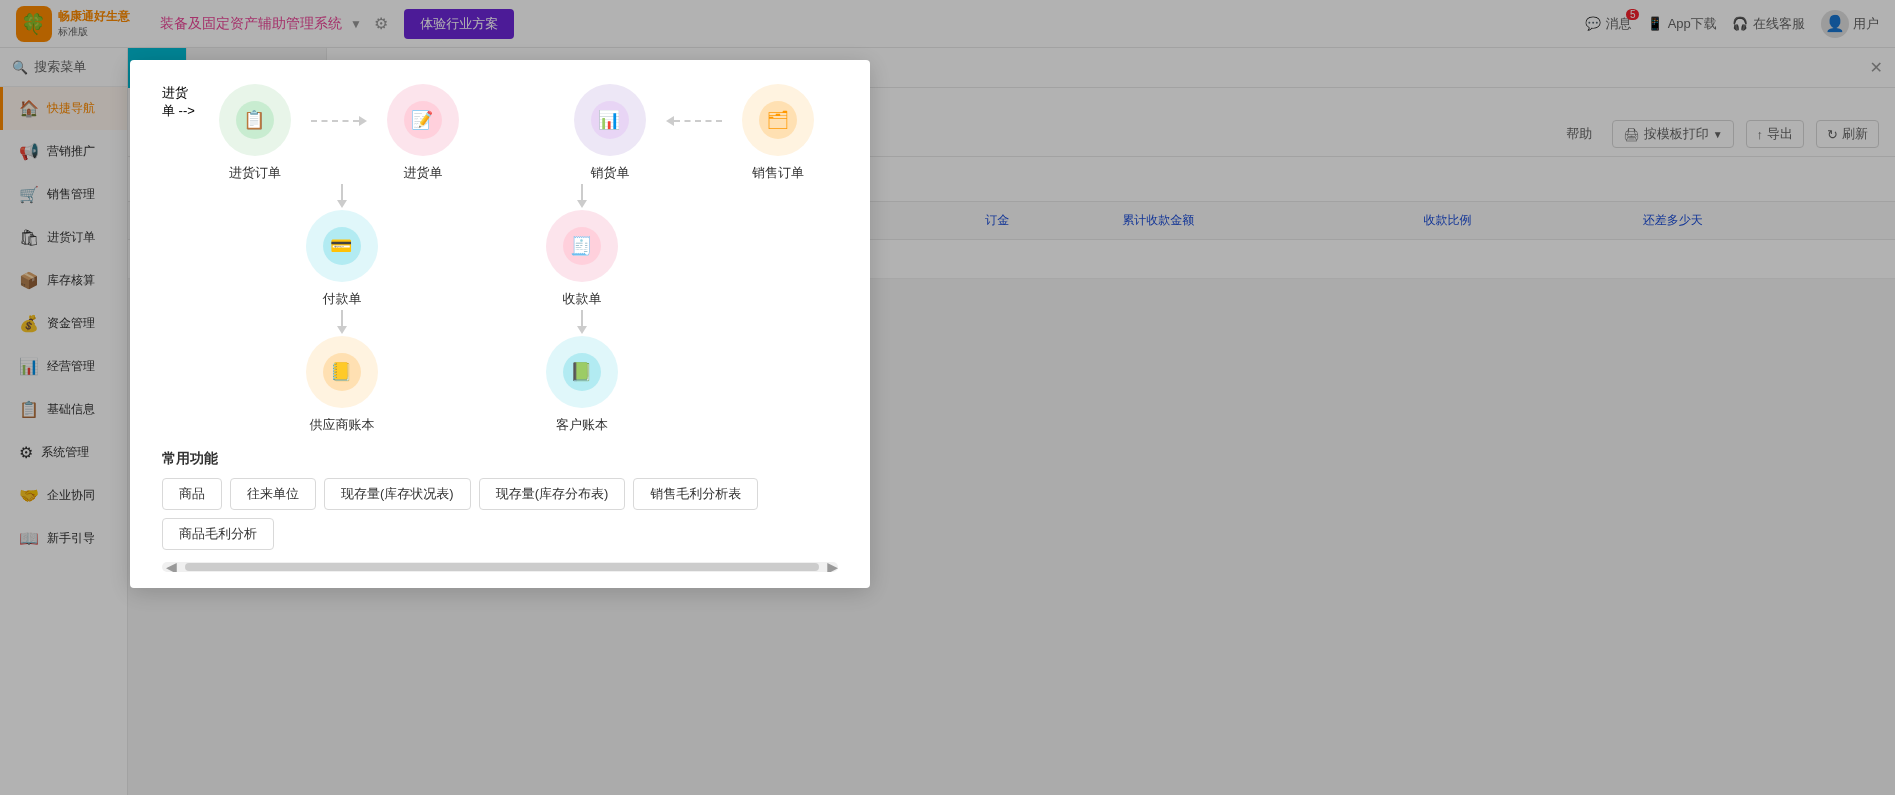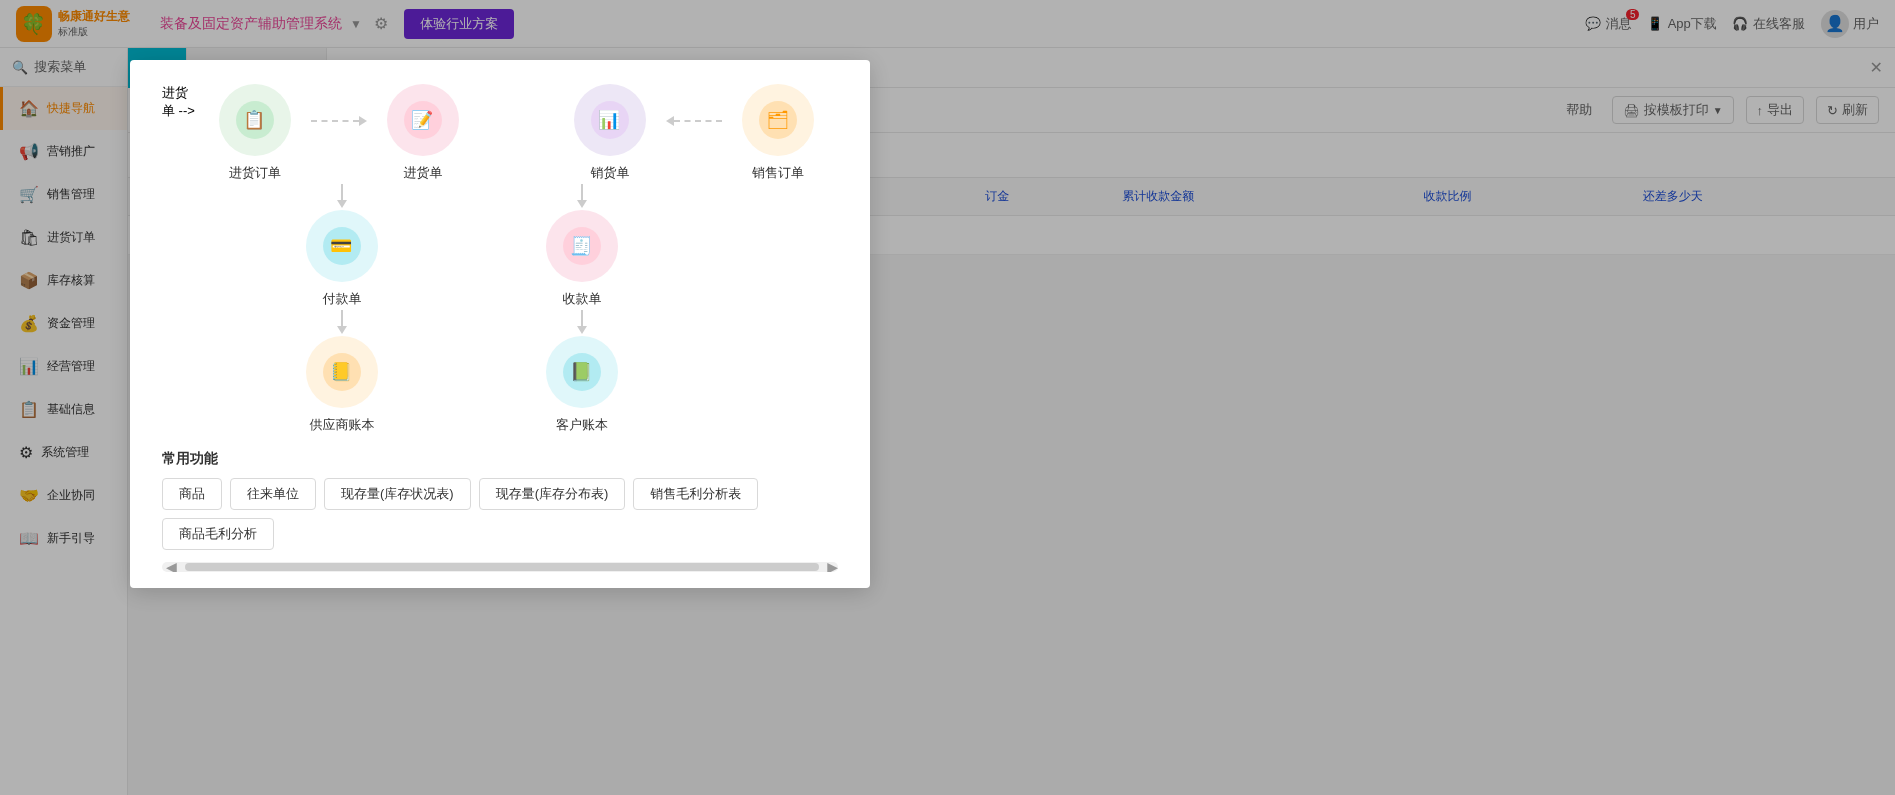--- a/index.html
+++ b/index.html
@@ -37,21 +37,21 @@
     .tab-item { display: flex; align-items: center; padding: 0 16px; height: 40px; cursor: pointer; font-size: 13px; color: #666; border-right: 1px solid #e8e8e8; gap: 6px; white-space: nowrap; }
     .tab-item.home { background: #00bcd4; color: white; }
     .tab-item.active { background: #f5f5f5; color: #333; }
     .tab-item .close-tab { color: #999; font-size: 12px; cursor: pointer; }
     .tab-close-all { margin-left: auto; padding: 0 12px; color: #999; cursor: pointer; font-size: 16px; }
 
     
     .page-header { display: flex; align-items: center; justify-content: space-between; padding: 8px 16px; background: #fff; border-bottom: 1px solid #e8e8e8; }
     .page-header-left { display: flex; align-items: center; gap: 12px; }
     .page-header-right { display: flex; align-items: center; gap: 12px; }
-    .header-btn { display: flex; align-items: center; gap: 4px; color: #666; font-size: 13px; cursor: pointer; padding: 4px 8px; }
+    .header-btn { display: flex; align-items: center; gap: 4px; color: #666; font-size: 13px; cursor: pointer; padding: 4px 8px; margin-top: 24px; }
     .header-btn.secondary { border: 1px solid #d9d9d9; border-radius: 4px; padding: 4px 10px; background: #fff; }
 
     
     .filter-row { display: flex; align-items: center; padding: 8px 16px; background: #fff; border-bottom: 1px solid #e8e8e8; gap: 8px; }
     .filter-date { border: 1px solid #d9d9d9; border-radius: 4px; padding: 4px 8px; font-size: 12px; color: #999; width: 120px; }
     .filter-select { border: 1px solid #d9d9d9; border-radius: 4px; padding: 4px 8px; font-size: 12px; color: #999; width: 200px; }
     .filter-search-btn { background: #ff8c00; color: white; border: none; border-radius: 4px; padding: 5px 16px; cursor: pointer; font-size: 13px; }
     .filter-setting-btn { color: #666; font-size: 12px; cursor: pointer; border: 1px solid #d9d9d9; border-radius: 4px; padding: 4px 8px; background: #fff; }
 
     

